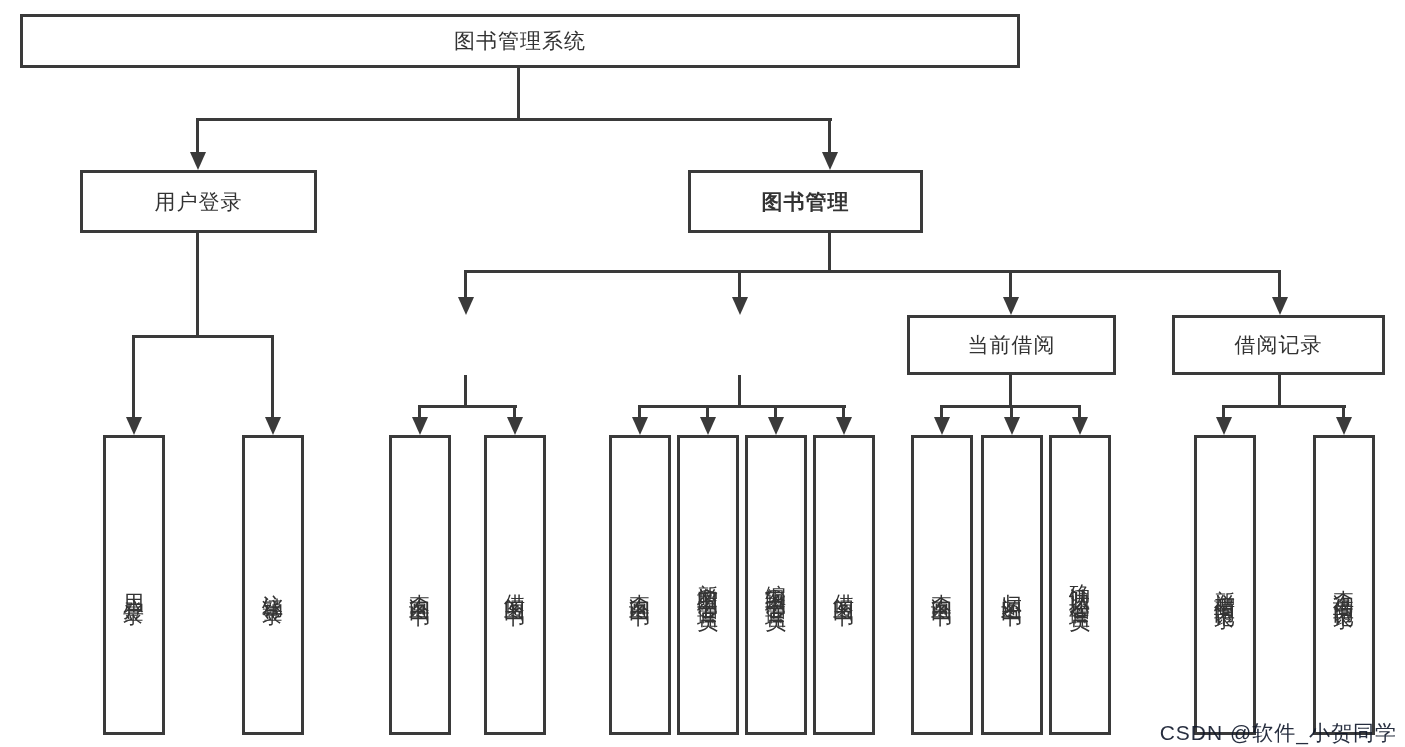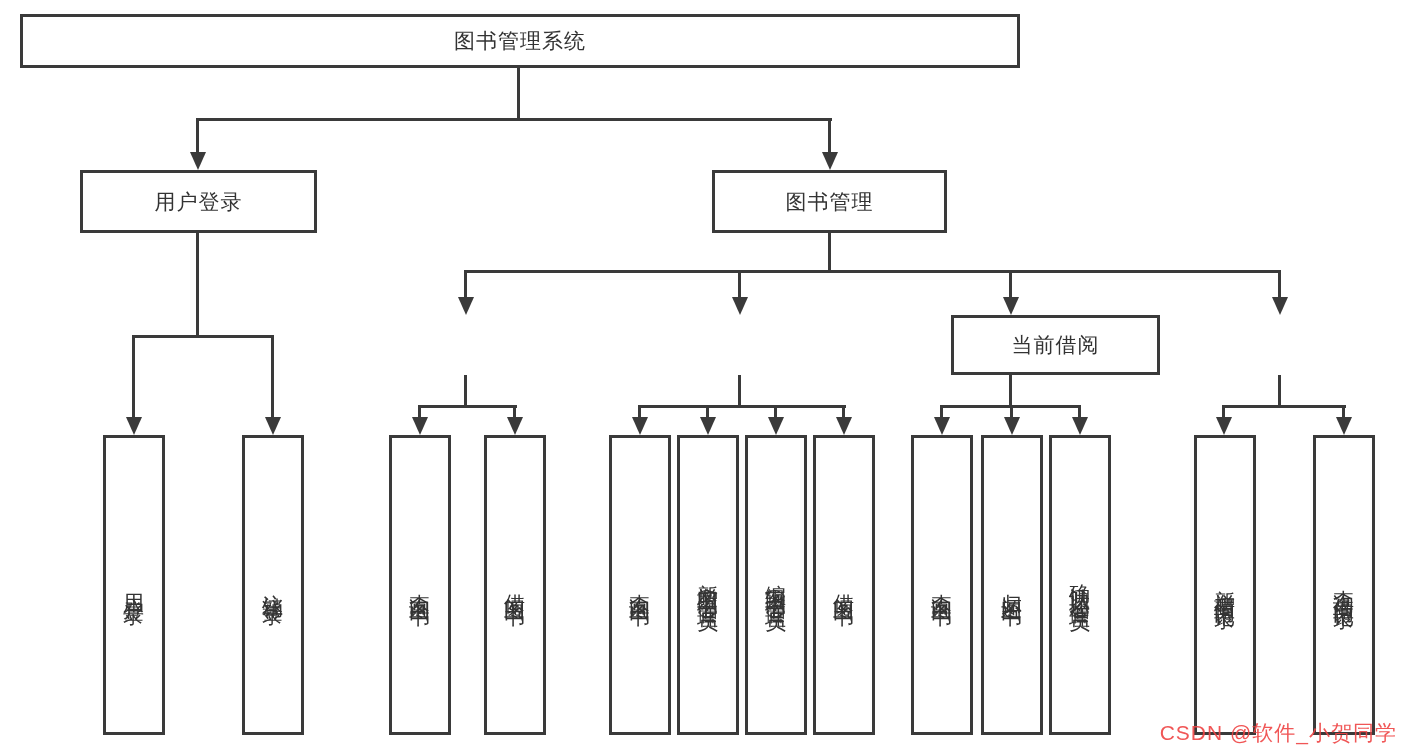--- a/index.html
+++ b/index.html
@@ -45,37 +45,38 @@
     width: 0; height: 0;
     border-left: 8px solid transparent;
     border-right: 8px solid transparent;
     border-top: 18px solid #3a3a3a;
   }
   .watermark {
     position: absolute;
     top: 719px;
     right: 8px;
     font-size: 21px;
-    color: #ef4444;
+    color: #0f172a;
     opacity: 0.9;
     letter-spacing: 1px;
     white-space: nowrap;
   }
 </style>
 </head>
 <body>
 
 <div class="canvas">
 
   <div class="node" style="left:20px; top:14px; width:1000px; height:54px;">图书管理系统</div>
 
   <div class="node" style="left:80px; top:170px; width:237px; height:63px;">用户登录</div>
-  <div class="node" style="left:712px; top:170px; width:235px; height:63px;">图书管理</div>
+  <div class="node" style="left:688px; top:170px; width:235px; height:63px;font-weight:bold;">图书管理</div>
 
-  <div class="node" style="left:907px; top:315px; width:209px; height:60px;margin-left:44px;">当前借阅</div>
+  <div class="node" style="left:907px; top:315px; width:209px; height:60px;">当前借阅</div>
+  <div class="node" style="left:1172px; top:315px; width:213px; height:60px;">借阅记录</div>
 
   <div class="node leaf" style="left:103px;">用户登录</div>
   <div class="node leaf" style="left:242px;">注销登录</div>
 
   <div class="node leaf" style="left:389px;">查询图书</div>
   <div class="node leaf" style="left:484px;">借阅图书</div>
 
   <div class="node leaf" style="left:609px;">查询图书</div>
   <div class="node leaf" style="left:677px;">新增图书（管理员）</div>
   <div class="node leaf" style="left:745px;">编辑图书（管理员）</div>

